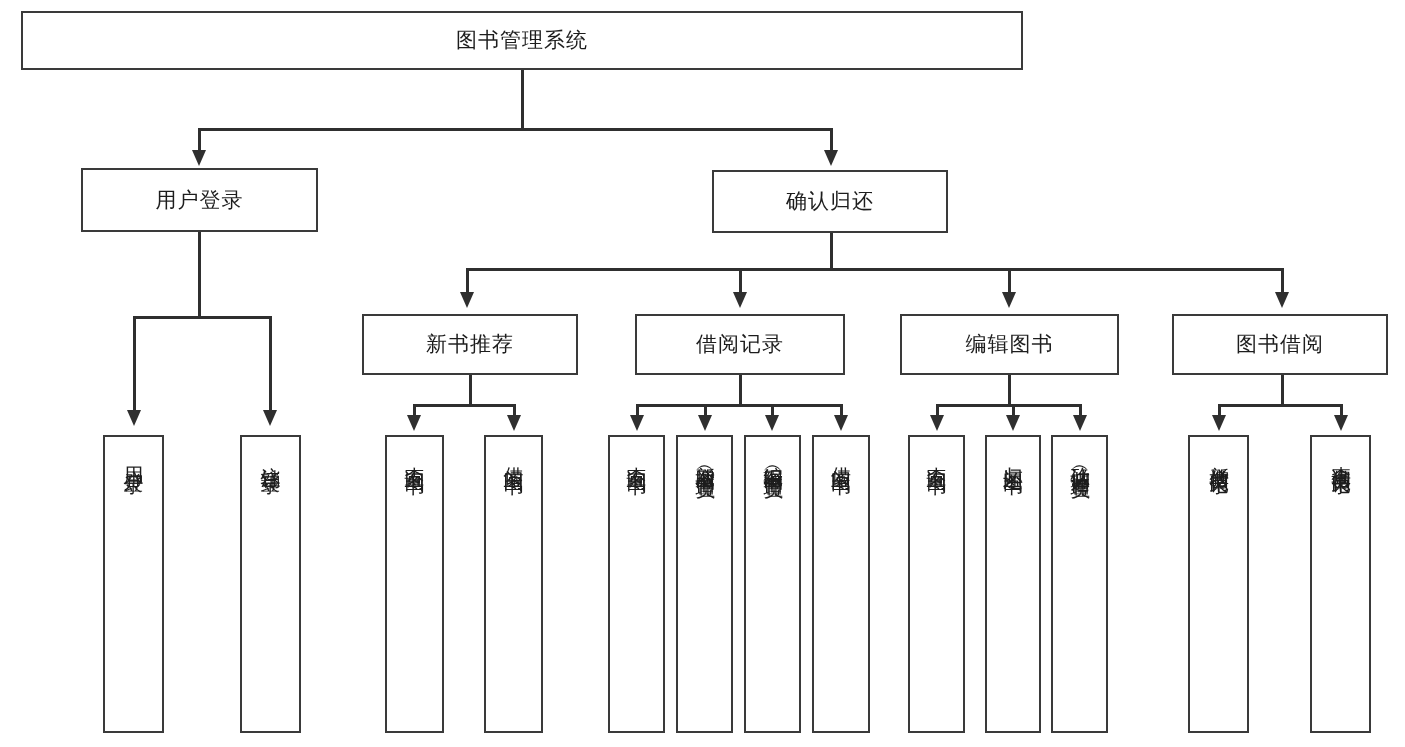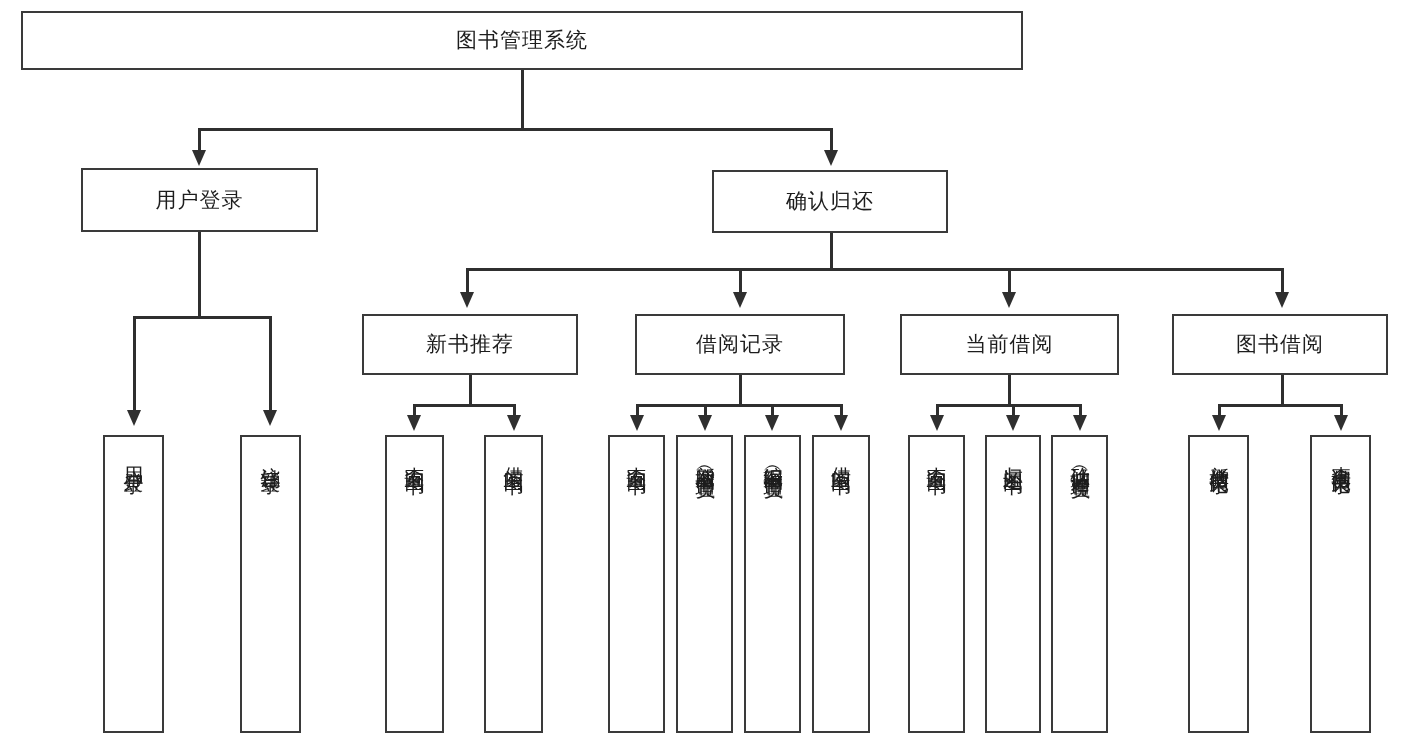--- a/index.html
+++ b/index.html
@@ -128,21 +128,21 @@
   <div class="edge v" style="left:1281px;top:268px;height:27px;"></div>
   <div class="arrow" style="left:1275px;top:292px;"></div>
 
   <div class="node" id="n-l3-0" style="left:362px;top:314px;width:216px;height:61px;">
     <span class="lbl">新书推荐</span>
   </div>
   <div class="node" id="n-l3-1" style="left:635px;top:314px;width:210px;height:61px;">
     <span class="lbl">借阅记录</span>
   </div>
   <div class="node" id="n-l3-2" style="left:900px;top:314px;width:219px;height:61px;">
-    <span class="lbl">当前借阅</span>
+    <span class="lbl">编辑图书</span>
   </div>
   <div class="node" id="n-l3-3" style="left:1172px;top:314px;width:216px;height:61px;">
     <span class="lbl">图书借阅</span>
   </div>
 
   <div class="edge v" style="left:469px;top:375px;height:31px;"></div>
   <div class="edge h" style="left:413px;top:404px;width:102px;height:2.5px;"></div>
   <div class="edge v" style="left:413px;top:404px;height:15px;"></div>
   <div class="arrow" style="left:407px;top:415px;"></div>
   <div class="edge v" style="left:513px;top:404px;height:15px;"></div>

